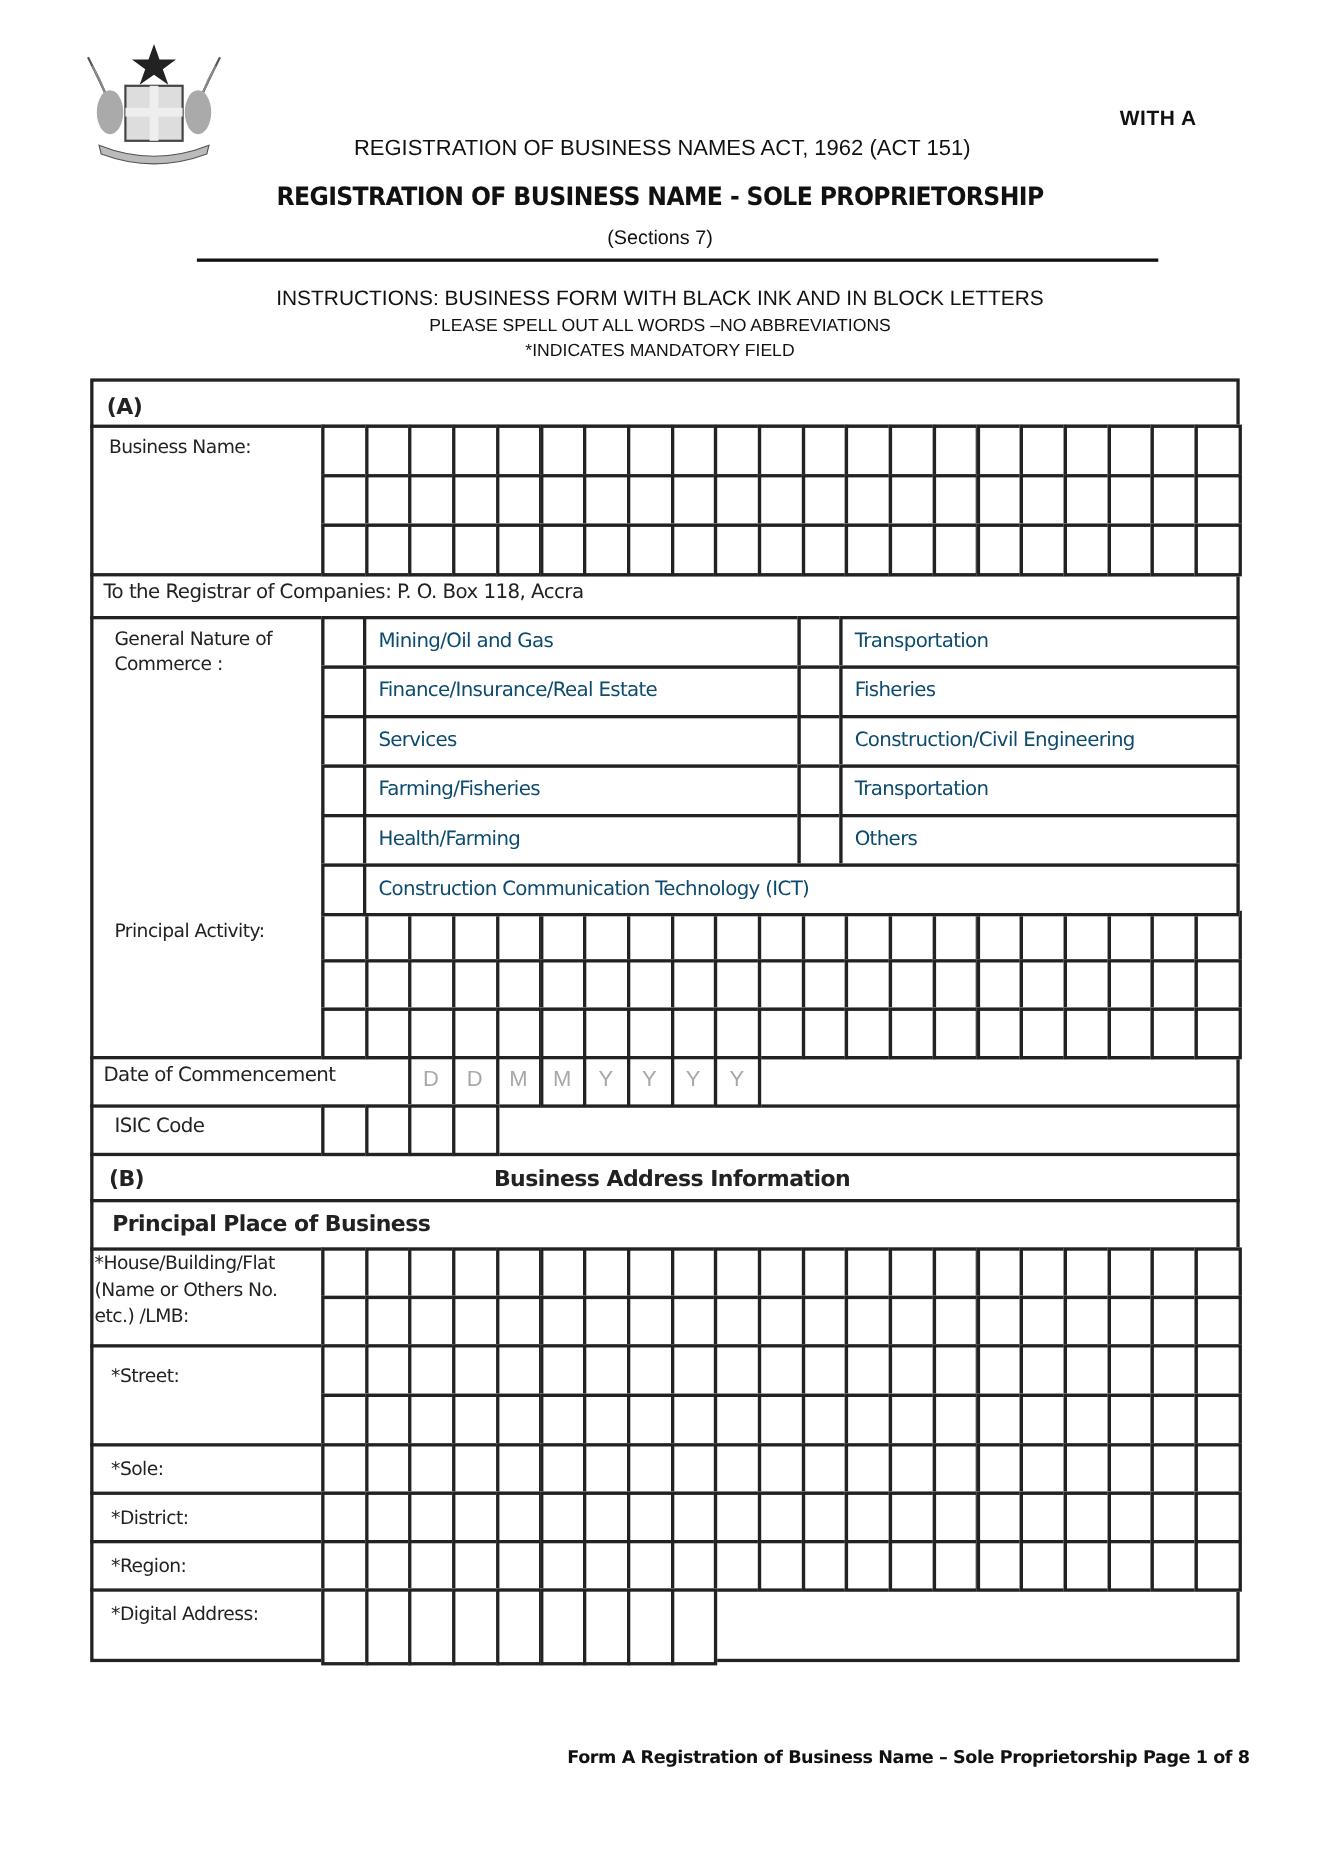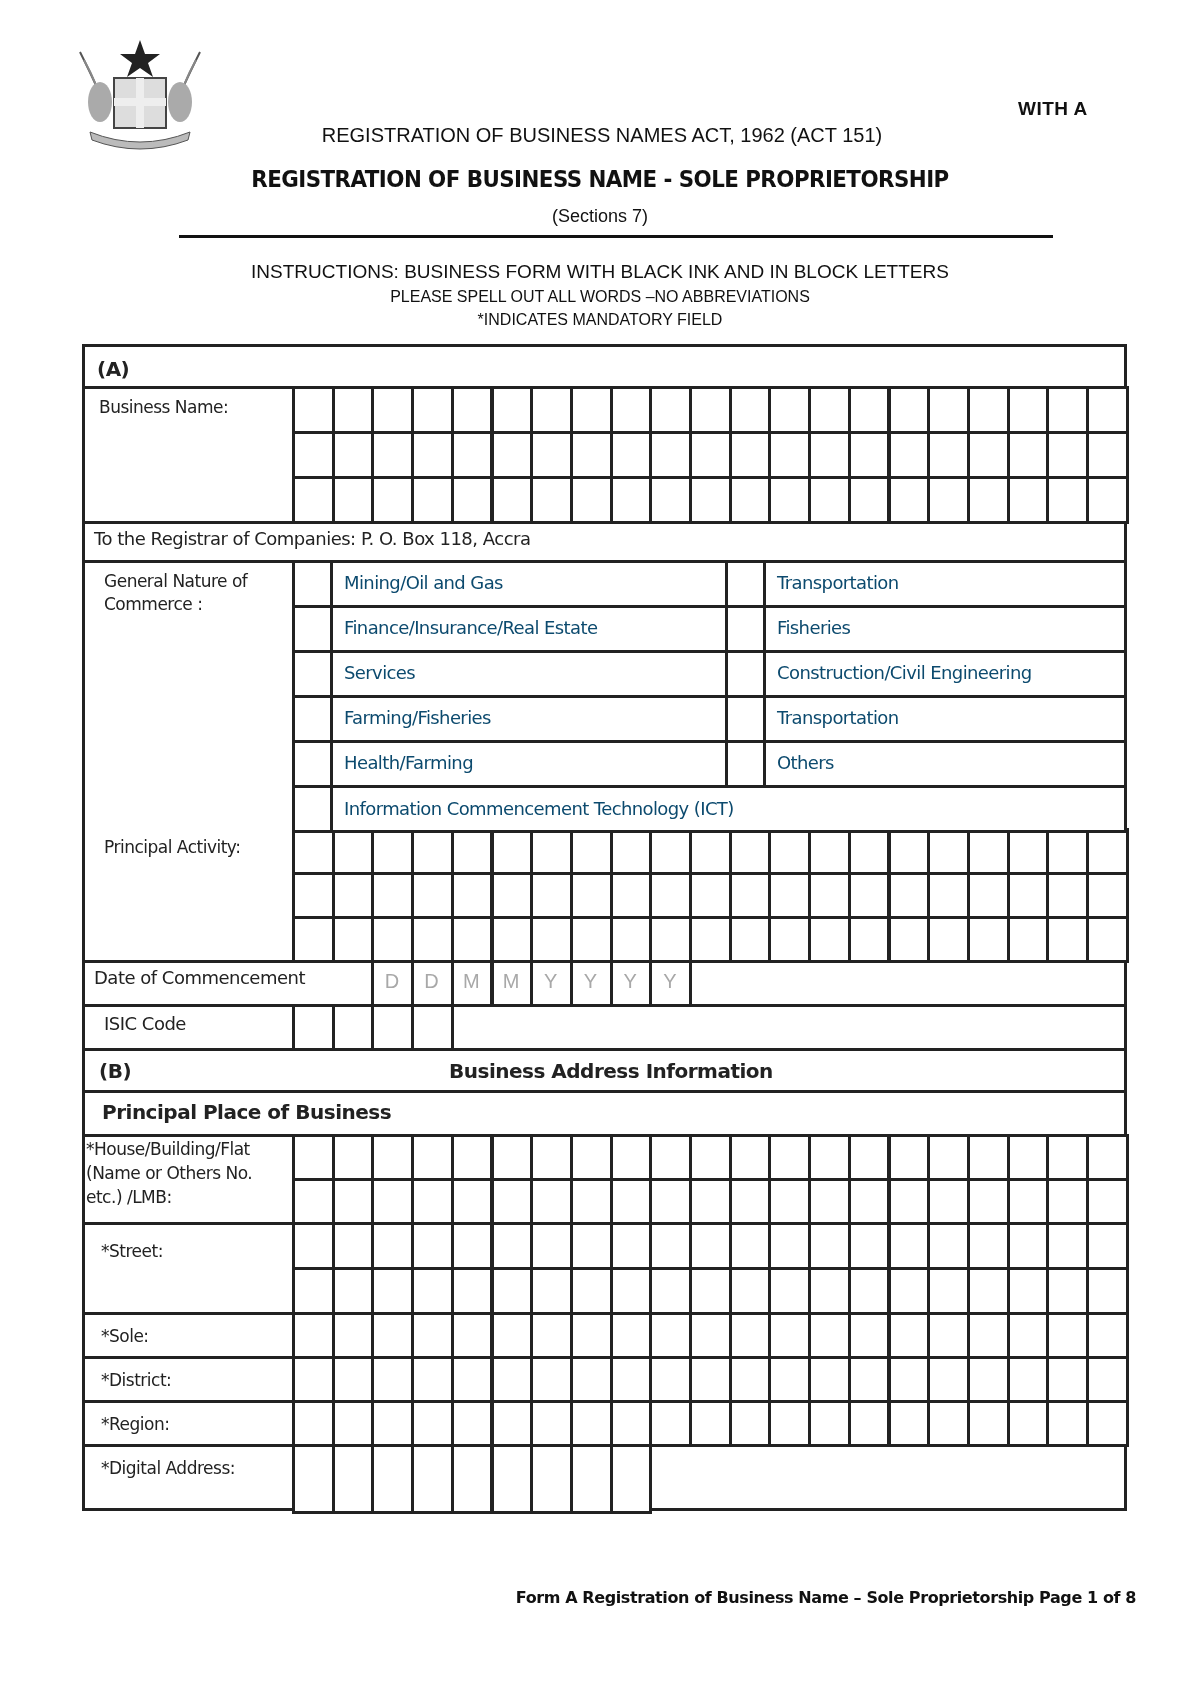--- a/index.html
+++ b/index.html
@@ -435,21 +435,21 @@
 <div class="opt" style="left: 344px; top: 707px;">Farming/Fisheries</div>
 <div class="opt" style="left: 777px; top: 707px;">Transportation</div>
 <div class="cell" style="left: 292px; top: 740px; width: 41px; height: 48px;"></div>
 <div class="cell" style="left: 330px; top: 740px; width: 398px; height: 48px;"></div>
 <div class="cell" style="left: 725px; top: 740px; width: 41px; height: 48px;"></div>
 <div class="cell" style="left: 763px; top: 740px; width: 364px; height: 48px;"></div>
 <div class="opt" style="left: 344px; top: 752px;">Health/Farming</div>
 <div class="opt" style="left: 777px; top: 752px;">Others</div>
 <div class="cell" style="left: 292px; top: 785px; width: 41px; height: 48px;"></div>
 <div class="cell" style="left: 330px; top: 785px; width: 797px; height: 48px;"></div>
-<div class="opt" style="left: 344px; top: 798px;">Information Commencement Technology (ICT)</div>
+<div class="opt" style="left: 344px; top: 798px;">Construction Communication Technology (ICT)</div>
 <div class="cell" style="left: 371.4px; top: 960px; width: 42.7px; height: 47px;"></div>
 <div class="ph" style="left: 372.4px; top: 970px;">D</div>
 <div class="cell" style="left: 411.1px; top: 960px; width: 42.7px; height: 47px;"></div>
 <div class="ph" style="left: 412.1px; top: 970px;">D</div>
 <div class="cell" style="left: 450.8px; top: 960px; width: 42.7px; height: 47px;"></div>
 <div class="ph" style="left: 451.8px; top: 970px;">M</div>
 <div class="cell" style="left: 490.5px; top: 960px; width: 42.7px; height: 47px;"></div>
 <div class="ph" style="left: 491.5px; top: 970px;">M</div>
 <div class="cell" style="left: 530.2px; top: 960px; width: 42.7px; height: 47px;"></div>
 <div class="ph" style="left: 531.2px; top: 970px;">Y</div>

